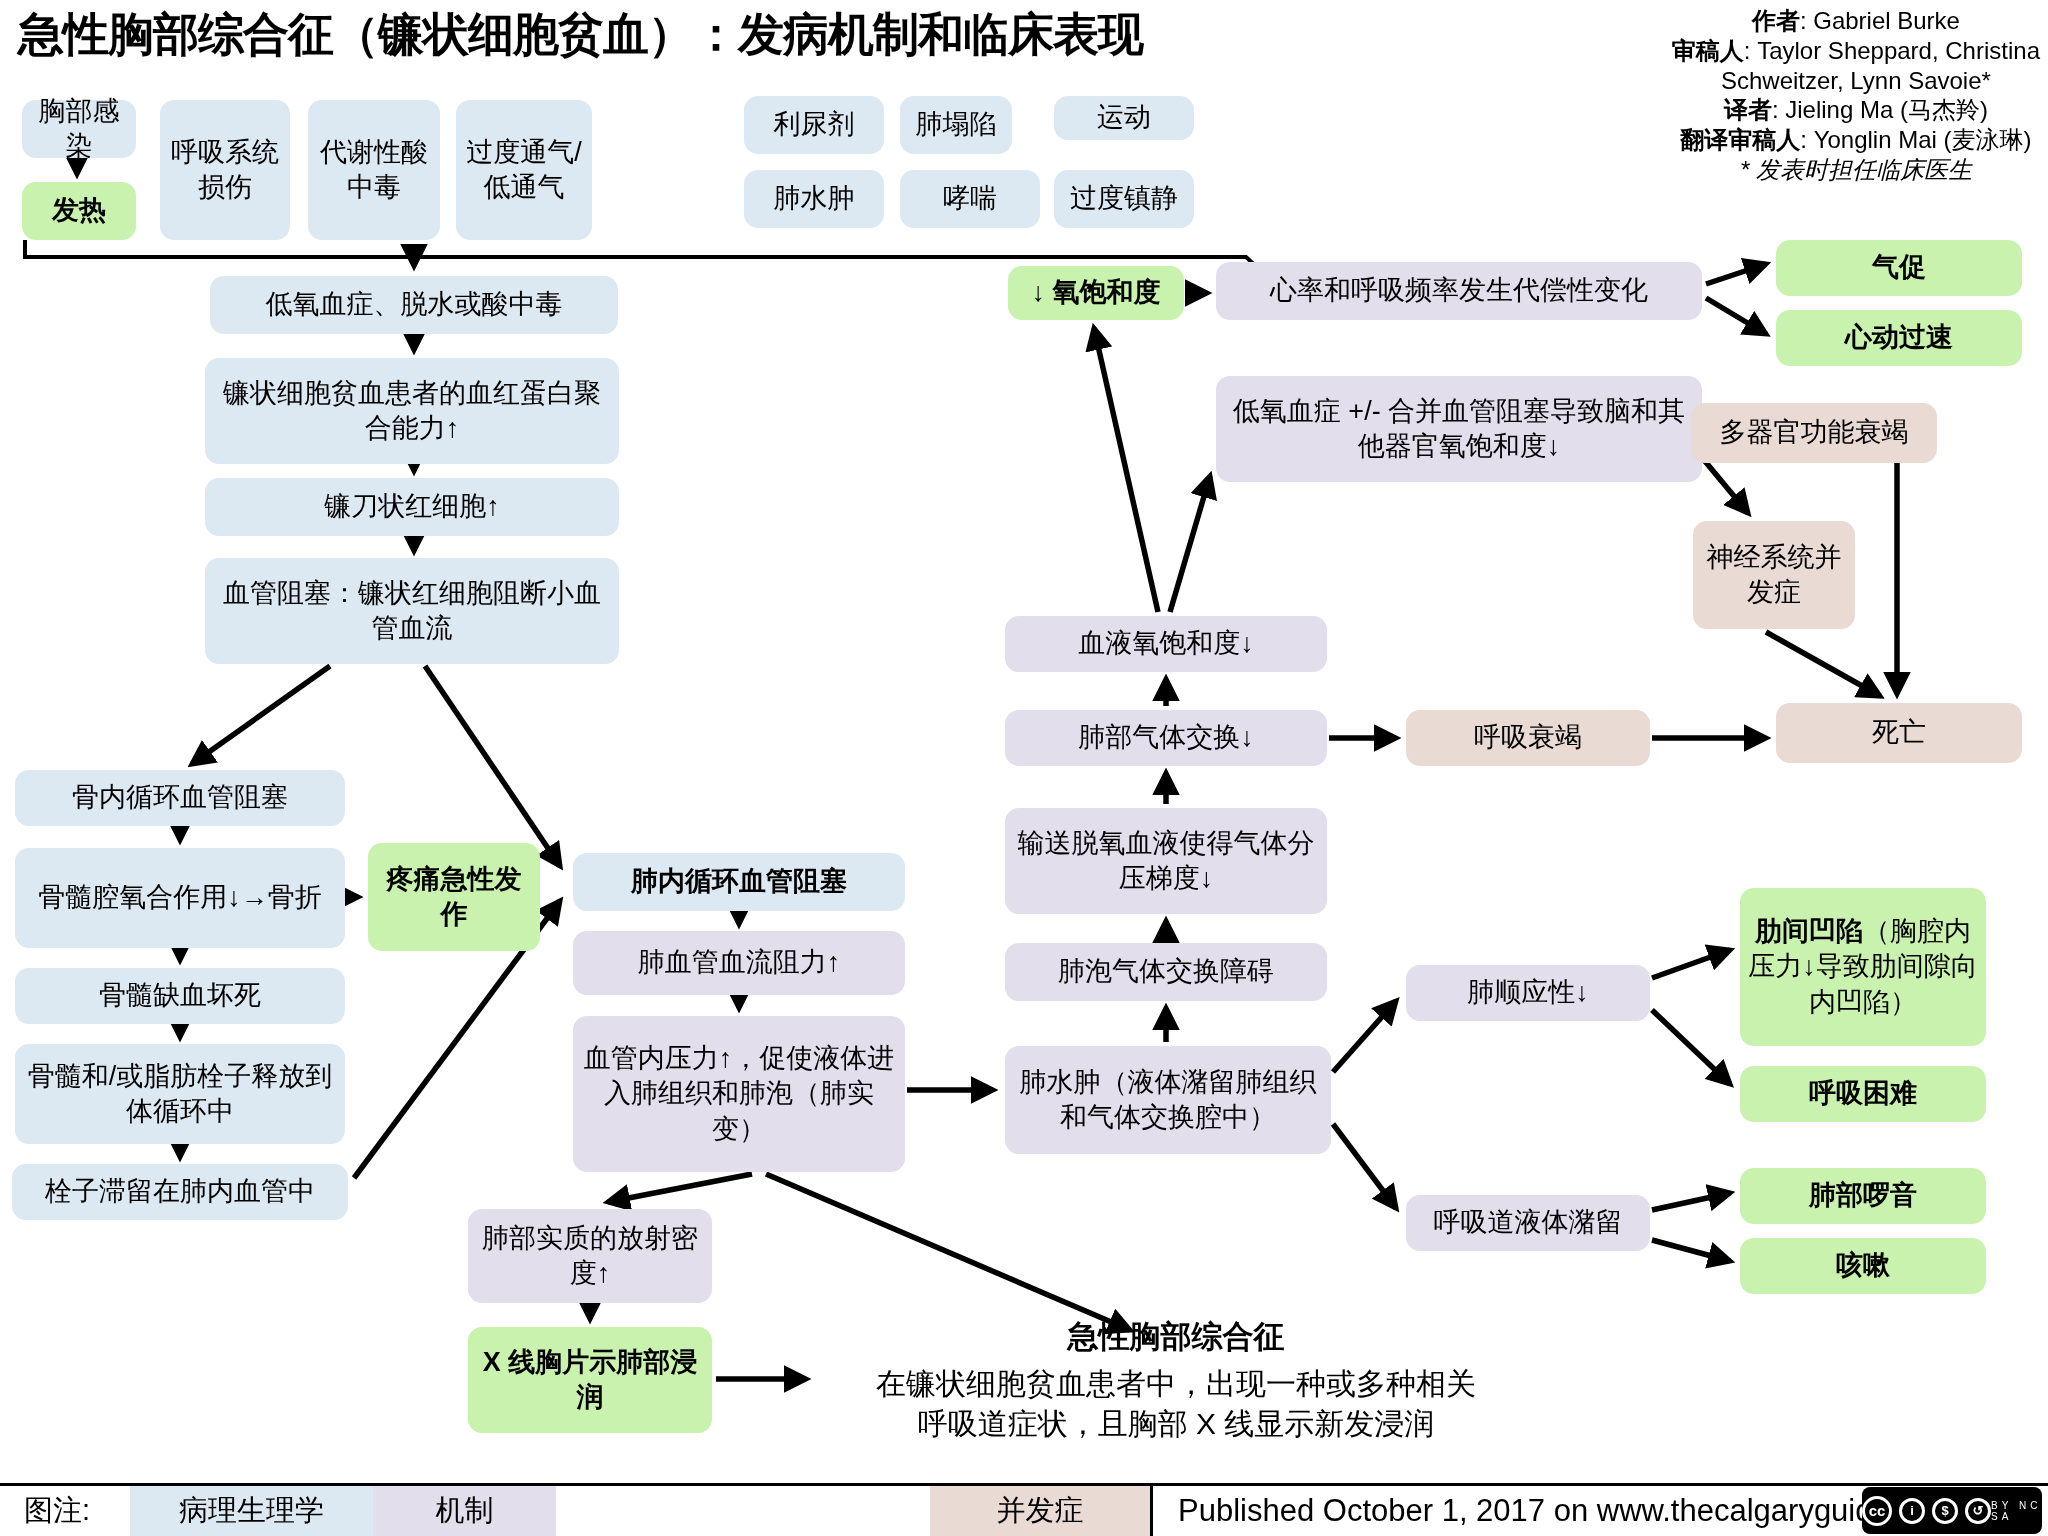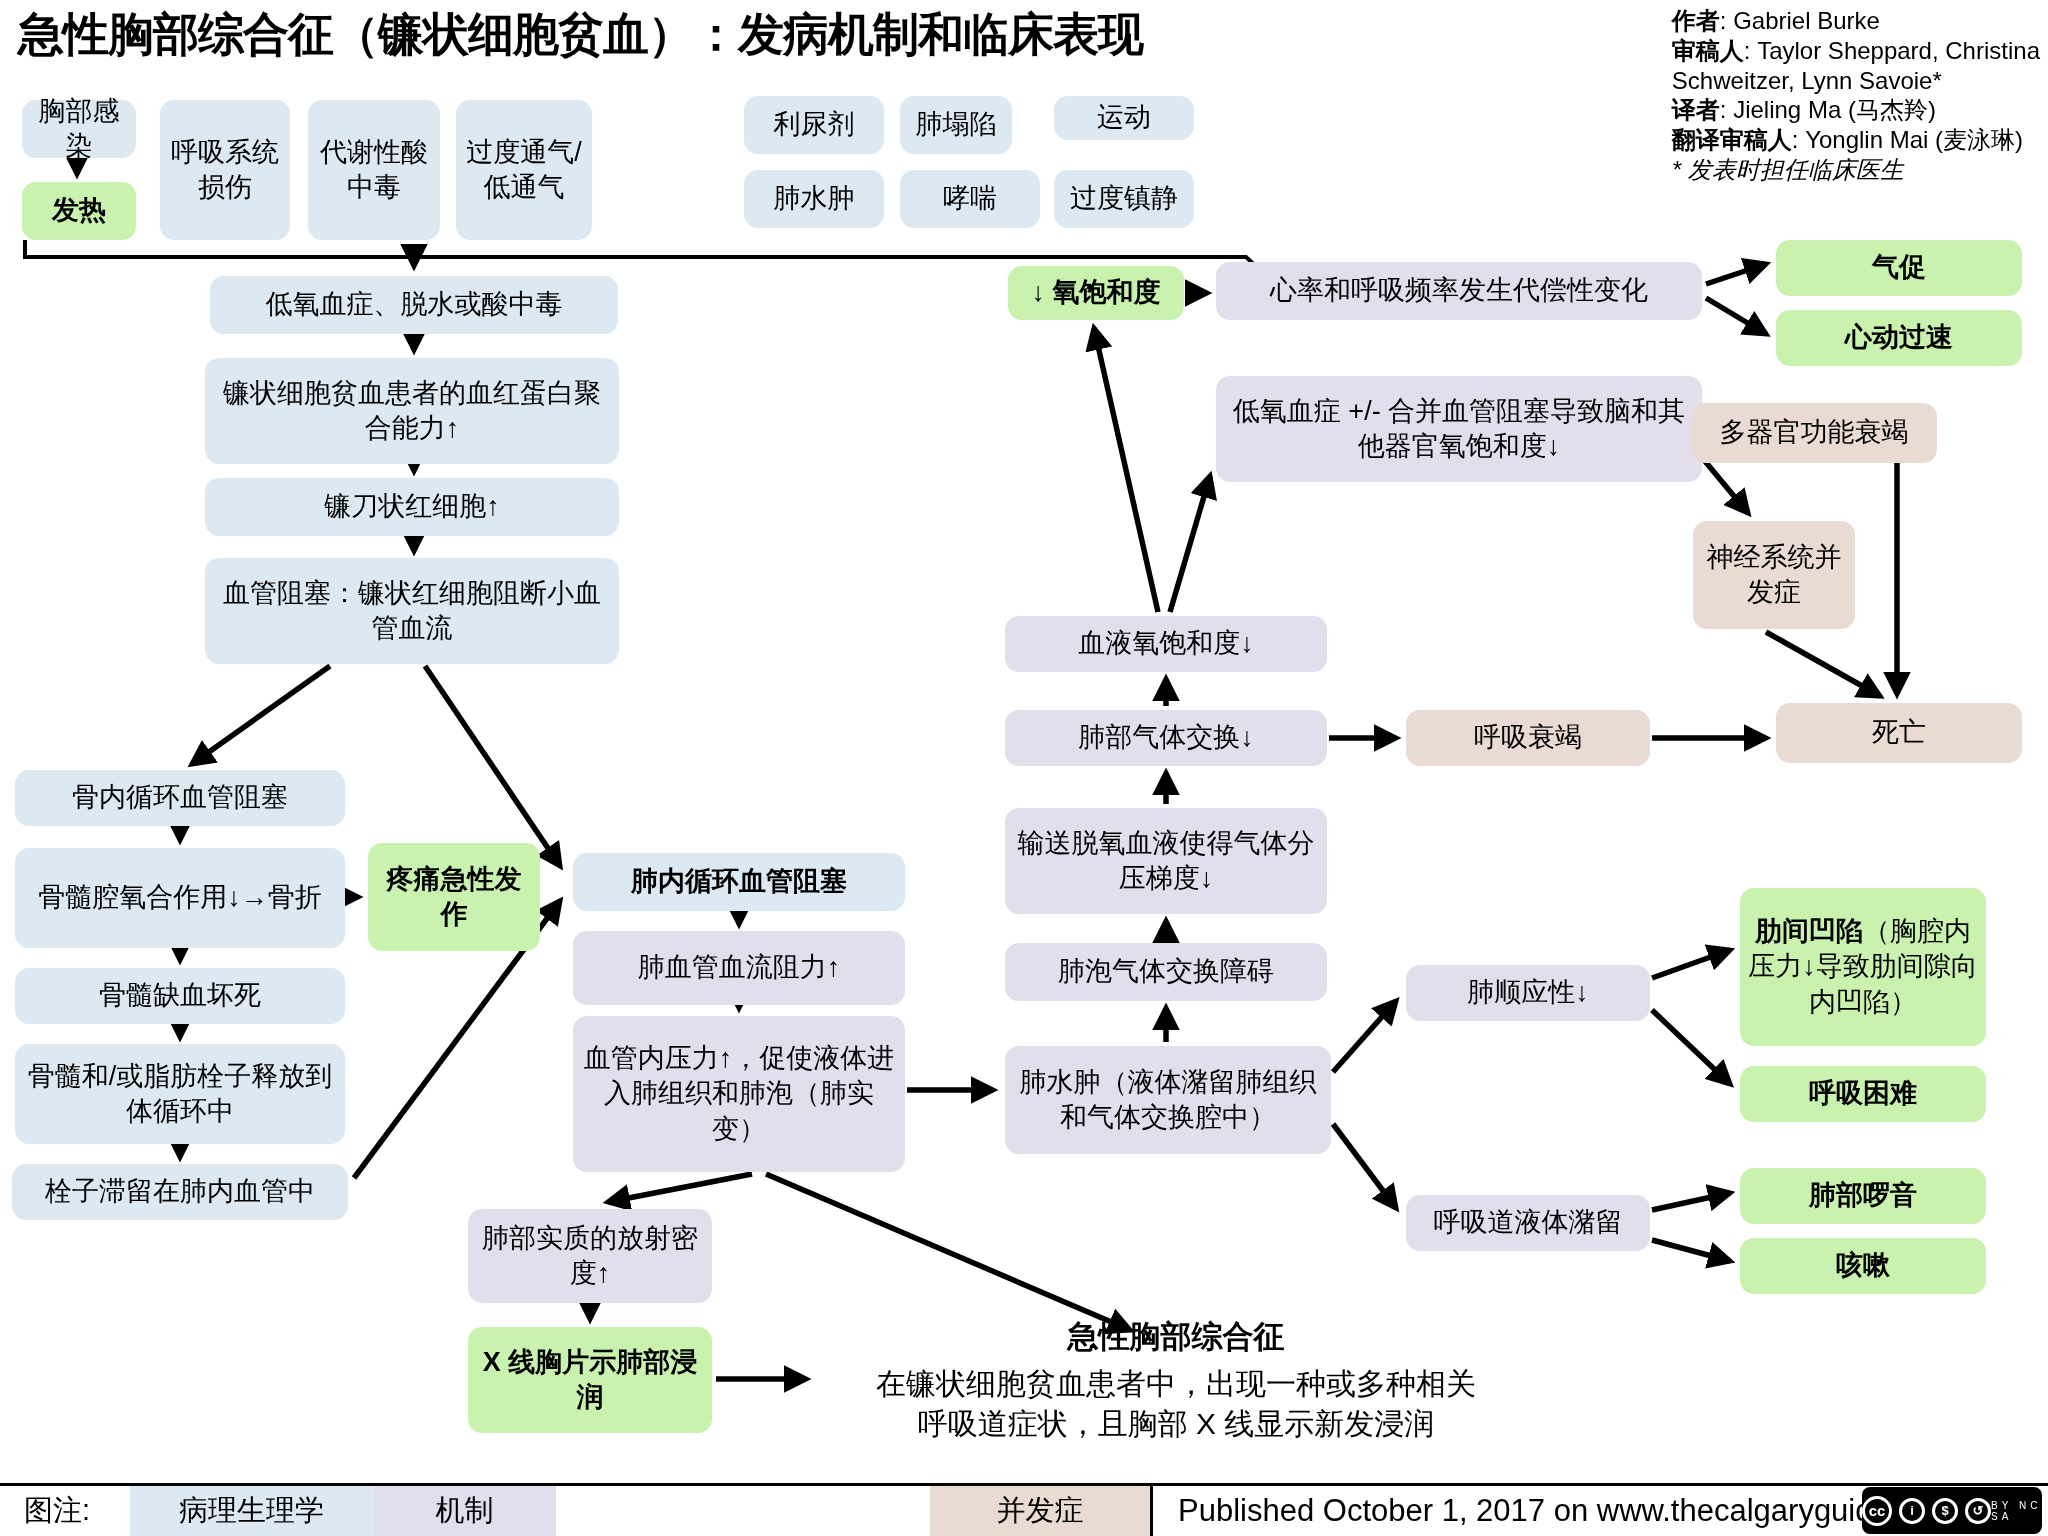--- a/index.html
+++ b/index.html
@@ -7,21 +7,21 @@
           font-family:"Liberation Sans",sans-serif;color:#000;}
   #arrows{position:absolute;left:0;top:0;width:2048px;height:1536px;pointer-events:none;}
   .node{position:absolute;display:flex;align-items:center;justify-content:center;text-align:center;
         border-radius:14px;font-size:27px;line-height:1.3;padding:4px 8px;box-sizing:border-box;}
   .patho{background:#dde9f2;}
   .mech{background:#e3deec;}
   .sign{background:#c8f2ae;}
   .comp{background:#e9dad4;}
   .b{font-weight:bold;}
   #title{position:absolute;left:18px;top:4px;font-size:46px;font-weight:bold;letter-spacing:-1px;}
-  #credits{position:absolute;right:8px;top:6px;text-align:left;font-size:24px;line-height:1.24;}
+  #credits{position:absolute;right:8px;top:6px;text-align:center;font-size:24px;line-height:1.24;}
   .clb{font-weight:bold;}
   .cl.it{font-style:italic;}
   #summary{position:absolute;left:820px;top:1316px;width:712px;text-align:center;}
   #summary .sum-title{font-size:31px;font-weight:bold;margin-bottom:6px;}
   #summary .sum-line{font-size:30px;line-height:1.32;}
   #bar-top{position:absolute;left:0;top:1483px;width:2048px;height:3px;background:#000;}
   .lcell{position:absolute;top:1486px;height:50px;display:flex;align-items:center;justify-content:center;
          font-size:29px;}
   #legend-label{left:0;width:130px;justify-content:flex-start;padding-left:24px;box-sizing:border-box;}
   #lc1{left:130px;width:243px;background:#dde9f2;}
@@ -125,21 +125,21 @@
   <div class="node patho" style="left:205px;top:558px;width:414px;height:106px">血管阻塞：镰状红细胞阻断小血管血流</div>
 
   <div class="node patho" style="left:15px;top:770px;width:330px;height:56px">骨内循环血管阻塞</div>
   <div class="node patho" style="left:15px;top:848px;width:330px;height:100px">骨髓腔氧合作用↓→骨折</div>
   <div class="node patho" style="left:15px;top:968px;width:330px;height:56px">骨髓缺血坏死</div>
   <div class="node patho" style="left:15px;top:1044px;width:330px;height:100px">骨髓和/或脂肪栓子释放到体循环中</div>
   <div class="node patho" style="left:12px;top:1164px;width:336px;height:56px">栓子滞留在肺内血管中</div>
   <div class="node sign b" style="left:368px;top:843px;width:172px;height:108px">疼痛急性发作</div>
 
   <div class="node patho b" style="left:573px;top:853px;width:332px;height:58px">肺内循环血管阻塞</div>
-  <div class="node mech" style="left:573px;top:931px;width:332px;height:74px">肺血管血流阻力↑</div>
+  <div class="node mech" style="left:573px;top:931px;width:332px;height:64px">肺血管血流阻力↑</div>
   <div class="node mech" style="left:573px;top:1016px;width:332px;height:156px">血管内压力↑，促使液体进入肺组织和肺泡（肺实变）</div>
   <div class="node mech" style="left:468px;top:1209px;width:244px;height:94px">肺部实质的放射密度↑</div>
   <div class="node sign b" style="left:468px;top:1327px;width:244px;height:106px">X 线胸片示肺部浸润</div>
 
   <div class="node sign b" style="left:1008px;top:266px;width:176px;height:54px">↓ 氧饱和度</div>
   <div class="node mech" style="left:1216px;top:262px;width:486px;height:58px">心率和呼吸频率发生代偿性变化</div>
   <div class="node mech" style="left:1216px;top:376px;width:486px;height:106px">低氧血症 +/- 合并血管阻塞导致脑和其他器官氧饱和度↓</div>
   <div class="node sign b" style="left:1776px;top:240px;width:246px;height:56px">气促</div>
   <div class="node sign b" style="left:1776px;top:310px;width:246px;height:56px">心动过速</div>
   <div class="node comp" style="left:1691px;top:403px;width:246px;height:60px">多器官功能衰竭</div>

